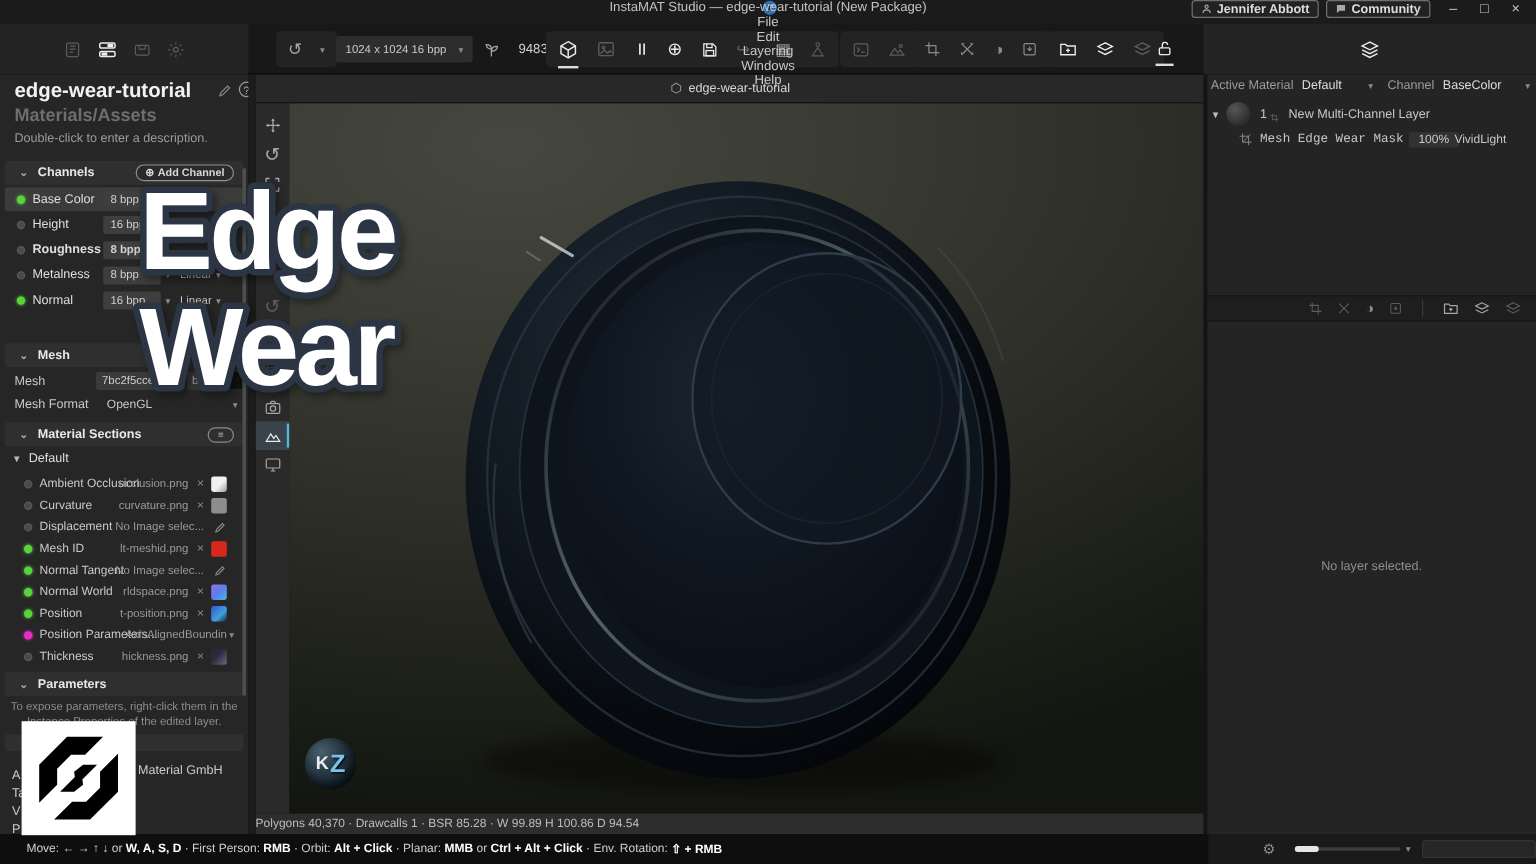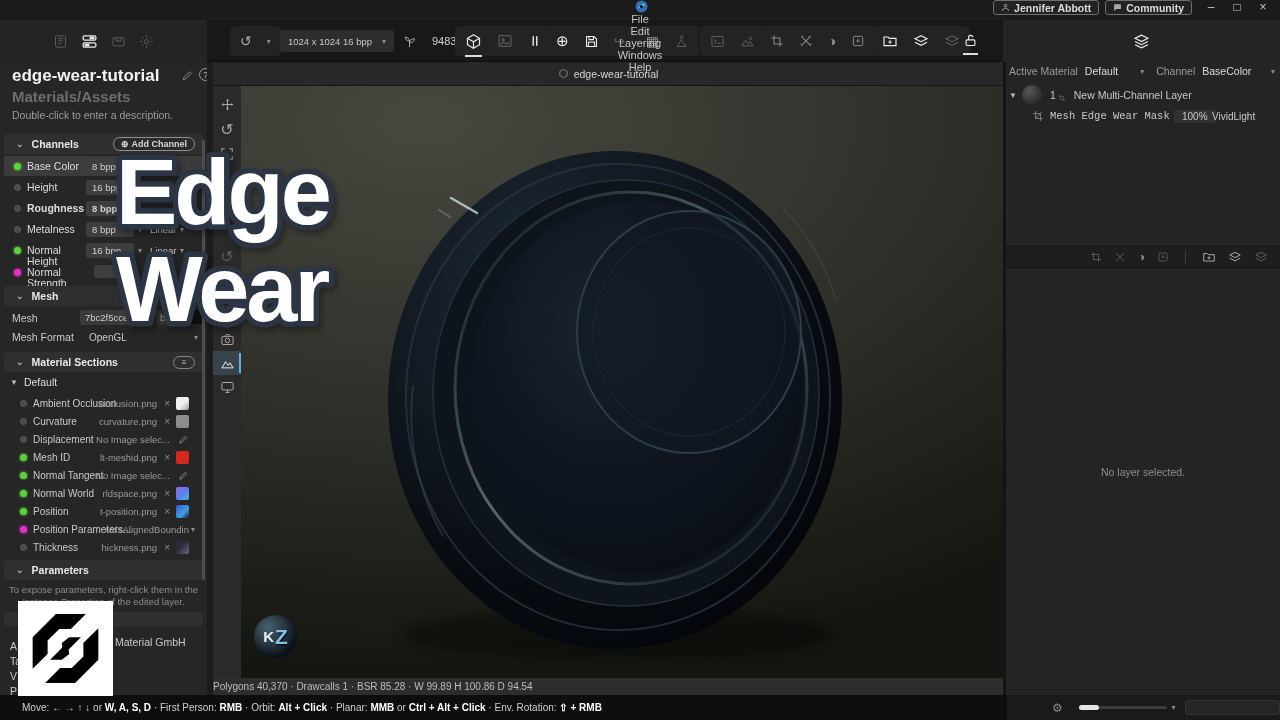--- a/index.html
+++ b/index.html
@@ -115,20 +115,21 @@
         <circle cx="12" cy="12" r="11" fill="#2f6fb4"></circle>
         <path d="M6 14c2-6 8-8 12-6-1 5-6 8-12 6z" fill="#7fd0f0"></path>
         <circle cx="12" cy="12" r="3.4" fill="#123"></circle>
       </svg>
   </span>
   <span class="menu-item">File</span>
   <span class="menu-item">Edit</span>
   <span class="menu-item">Layering</span>
   <span class="menu-item">Windows</span>
   <span class="menu-item">Help</span>
+  <div id="app-title">InstaMAT Studio — edge-wear-tutorial (New Package)</div>
   <div style="position:absolute; right:88px; display:flex; gap:6px; align-items:center;">
     <div class="tb-pill">
       <span class="ic">
         <svg width="9" height="9" viewBox="0 0 24 24" fill="none" stroke="currentColor" stroke-width="2.5">
             <circle cx="12" cy="7" r="3.5"></circle>
             <path d="M4 21c0-4.5 3.5-7 8-7s8 2.5 8 7"></path>
           </svg>
       </span>
       <span>Jennifer Abbott</span>
     </div>
@@ -364,25 +365,20 @@
     <span class="space-val">Linear</span>
     <span class="chev abs" style="left:176px;">▾</span>
   </div>
   <div class="ch-row" style="top:178px;">
     <span class="dot g"></span>
     <span class="ch-name">Normal</span>
     <span class="bpp-box">16 bpp</span>
     <span class="chev abs" style="left:134px;">▾</span>
     <span class="space-val">Linear</span>
     <span class="chev abs" style="left:176px;">▾</span>
-  </div>
-  <div class="ch-row" style="top:196px; height:28px;">
-    <span class="dot m"></span>
-    <span class="ch-name" style="width:62px; line-height:11px;">Height Normal Strength</span>
-    <span class="abs" style="left:90px; top:7px; width:30px; height:13px; background:#3e3e3e; border-radius:2px;"></span>
   </div>
 
   <div class="sec-hdr" style="top:224px;">
     <span class="chev">⌄</span>
     <span>Mesh</span>
   </div>
   <div class="ch-row" style="top:246px;">
     <span class="kv-label" style="margin-left:8px;">Mesh</span>
     <span class="abs" style="left:76px; top:2px; width:74px; height:15px; background:#3a3a3a; border-radius:2px; color:#cfcfcf; font-size:9.5px; line-height:15px; padding-left:5px;">7bc2f5cce</span>
     <span class="abs" style="left:152px; top:2px; width:30px; height:15px; background:#343434; border-radius:2px; color:#9a9a9a; font-size:9.5px; line-height:15px; padding-left:4px; overflow:hidden;">ba</span>

